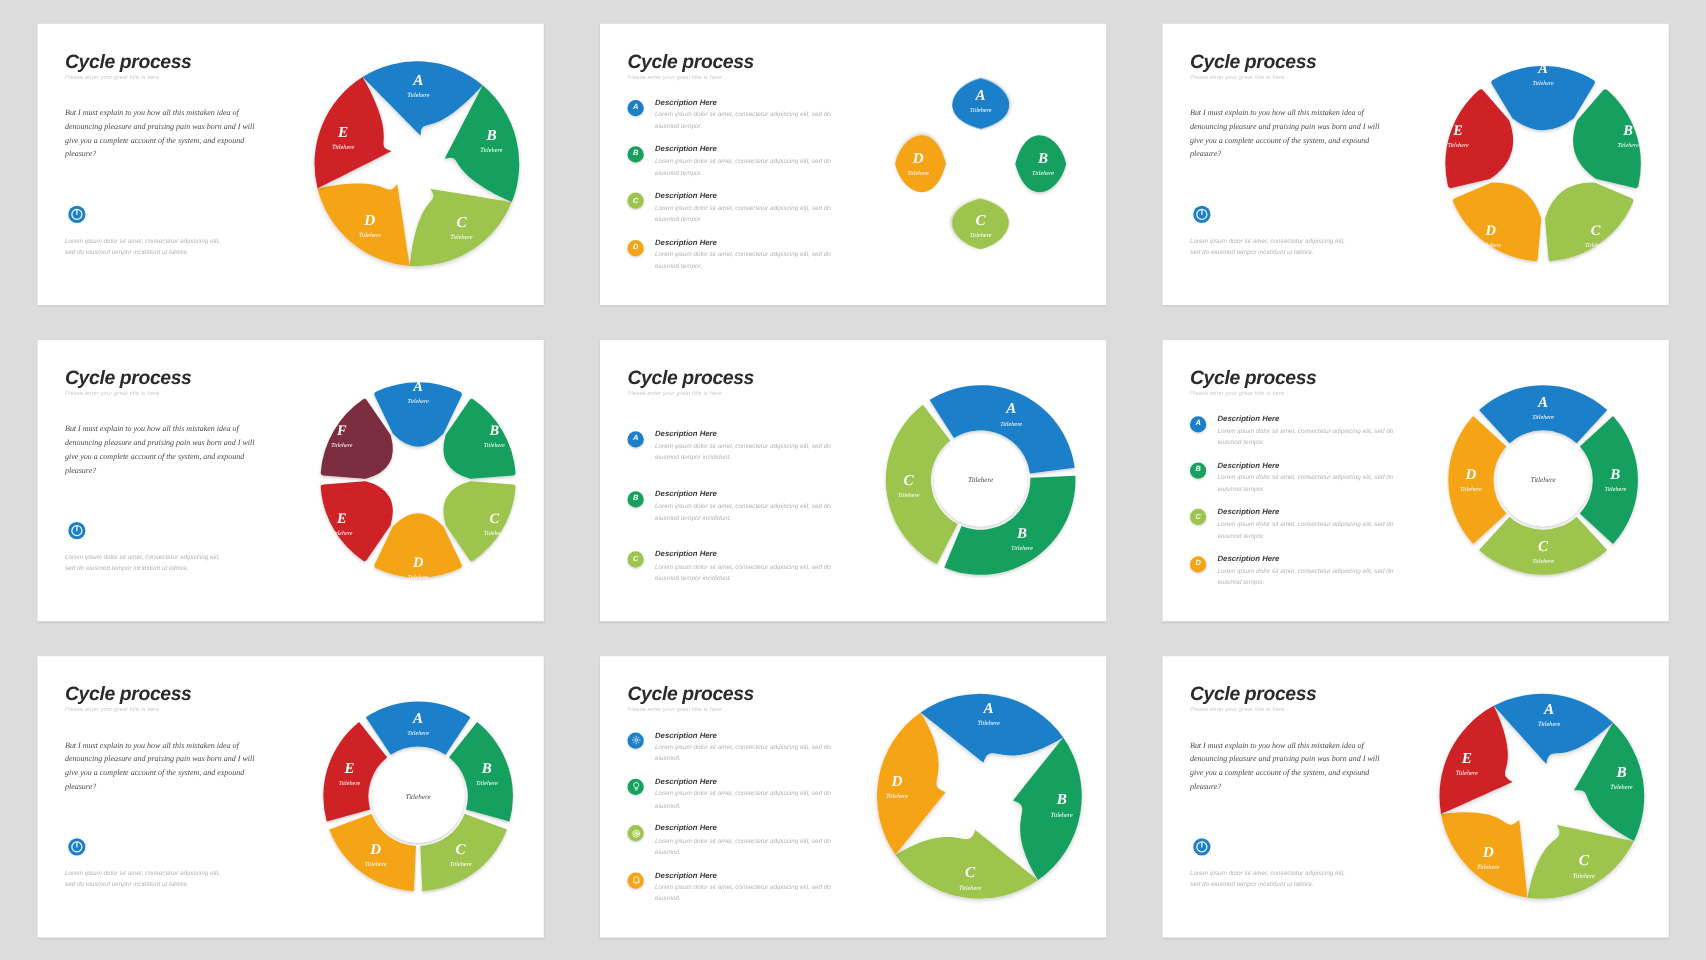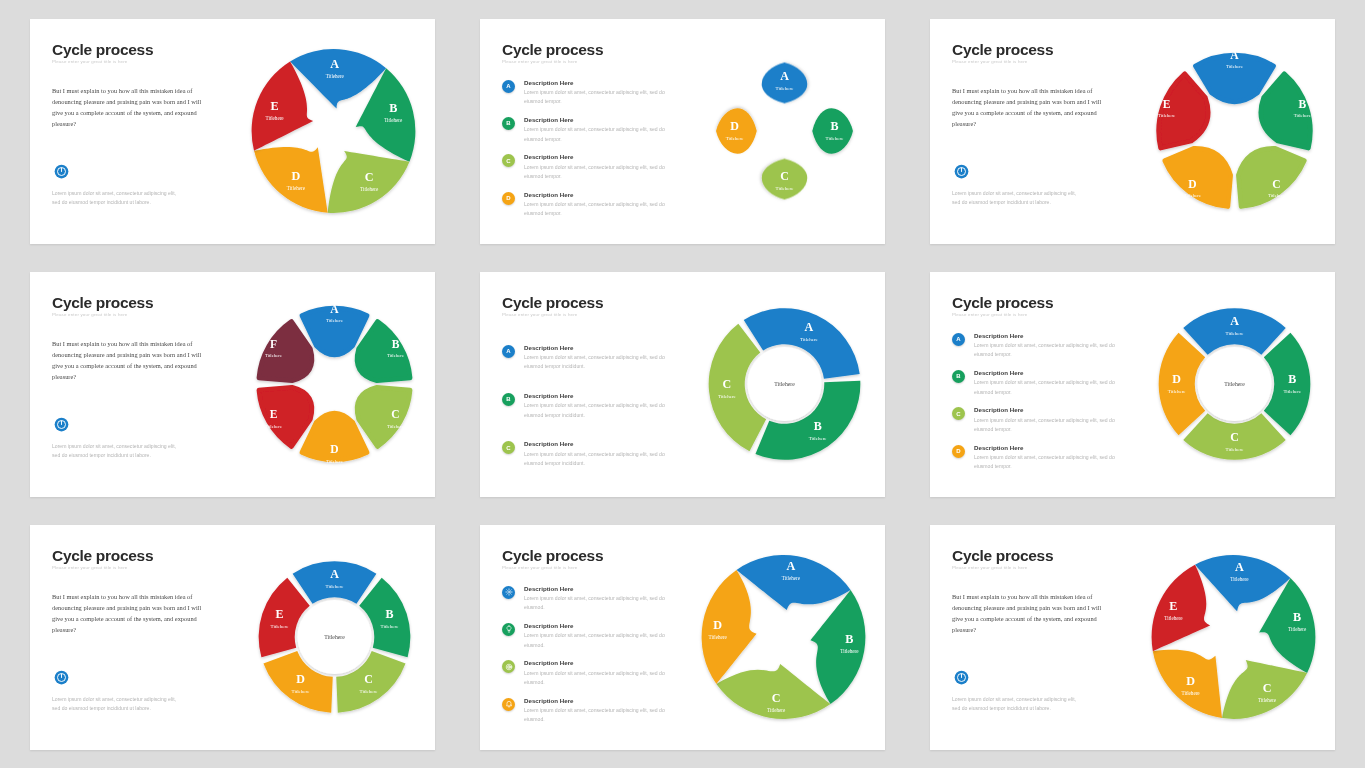--- a/index.html
+++ b/index.html
@@ -17,20 +17,21 @@
     column-gap:0px;row-gap:0px;
     justify-content:center;align-content:center;
   }
   .cell{display:flex;align-items:center;justify-content:center;}
   .slide{
     width:405px;height:225px;
     background:#ffffff;
     position:relative;
     box-shadow:0 1px 2px rgba(0,0,0,.10);
     overflow:hidden;
+    font-style:italic;
   }
   
   .title{
     position:absolute;left:22px;top:22px;
     font-size:15.5px;font-weight:bold;color:#2b2b2b;
     letter-spacing:-0.3px;
   }
   .subtitle{
     position:absolute;left:22px;top:40px;
     font-size:4.4px;color:#c9c9c9;letter-spacing:.2px;

